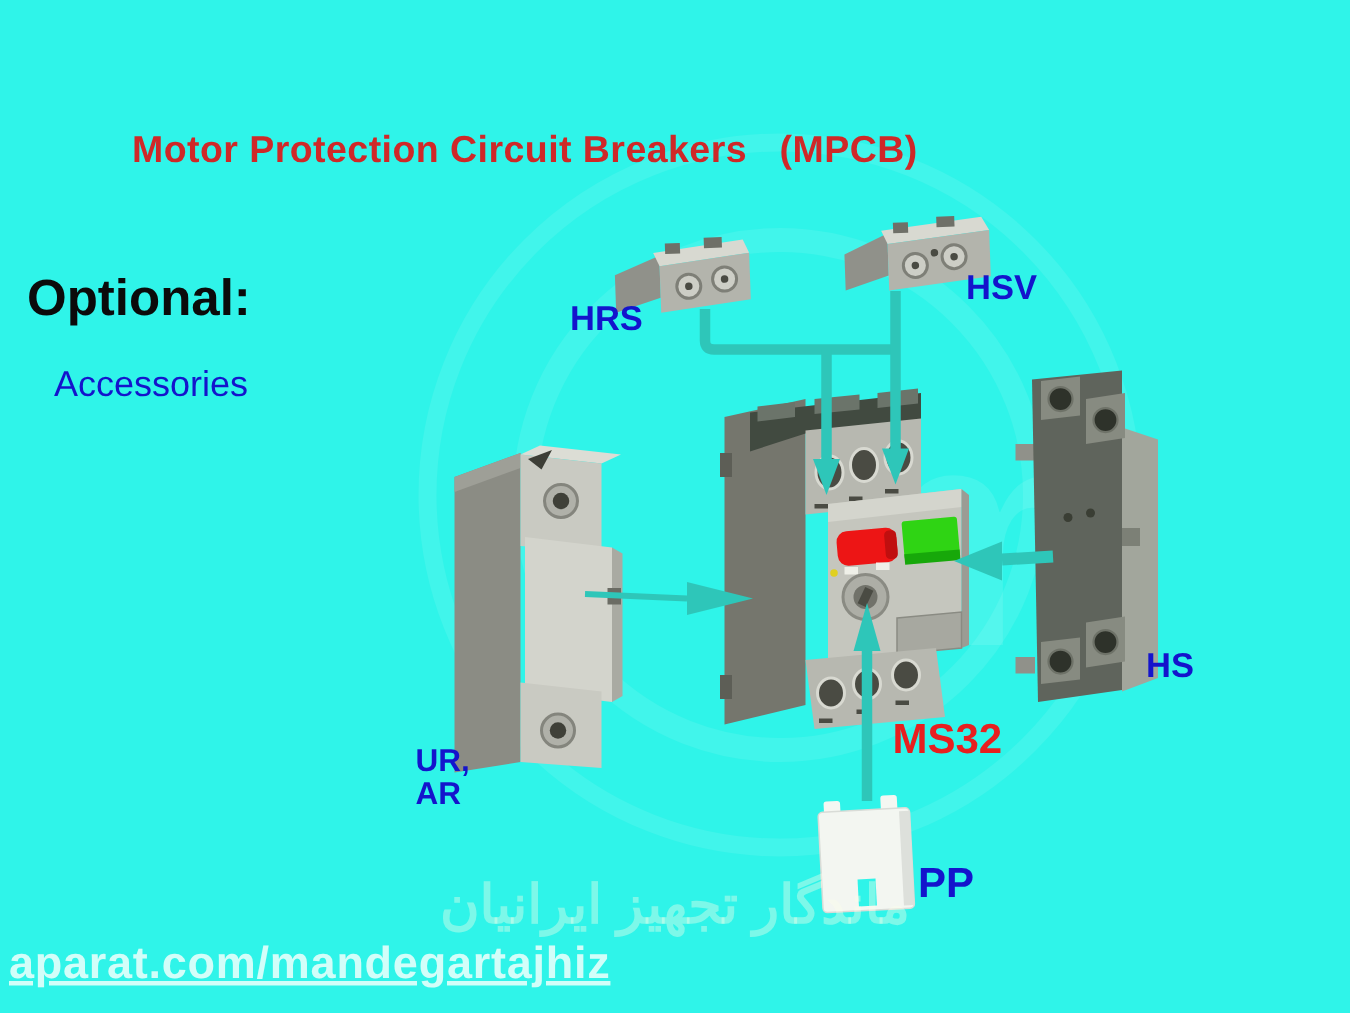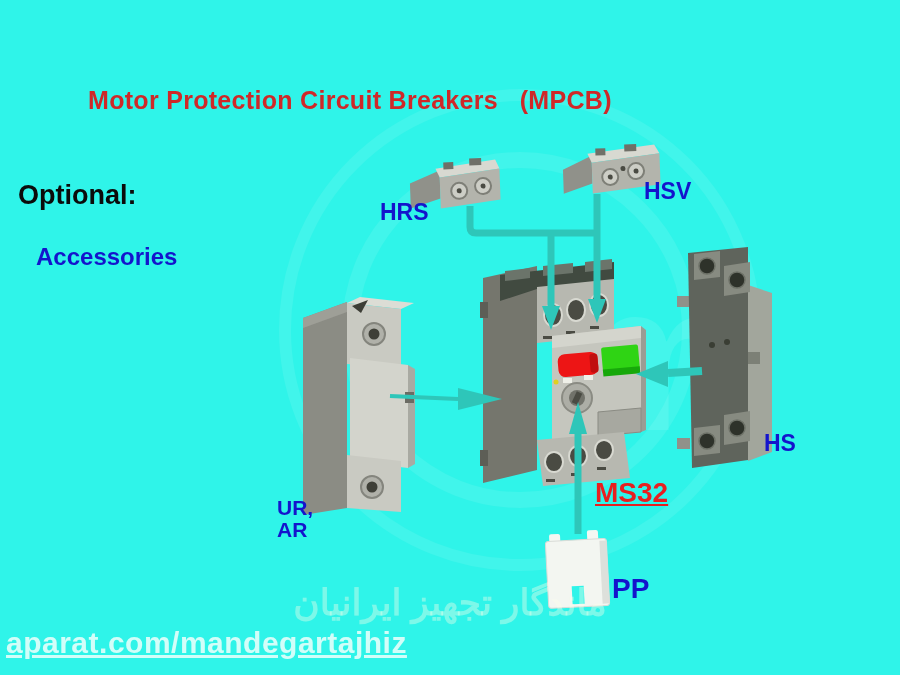--- a/index.html
+++ b/index.html
@@ -18,37 +18,37 @@
     font-family:"Liberation Sans", sans-serif;
   }
   .abs{position:absolute;}
   .slide-title{
     left:40px;top:86px;
     font-size:25px;font-weight:bold;color:var(--title-red);
     white-space:pre;letter-spacing:0.3px;margin-left:48px;
   }
   .optional{
     left:18px;top:180px;
-    font-size:27px;font-weight:bold;color:#0b0b0b;
+    font-size:34px;font-weight:bold;color:#0b0b0b;
   }
   .accessories{
     left:36px;top:243px;
-    font-size:24px;font-weight:bold;color:var(--label-blue);
+    font-size:24px;font-weight:normal;color:var(--label-blue);
   }
   .part-label{
     font-size:23px;font-weight:bold;color:var(--label-blue);line-height:1.05;
   }
   .hrs-label{left:380px;top:200px;}
   .hsv-label{left:644px;top:179px;text-align:right;}
   .hs-label{left:764px;top:431px;}
   .urar-label{left:277px;top:497px;font-size:21px;}
   .pp-label{left:612px;top:574px;font-size:28px;}
   .ms32-label{
     left:595px;top:477px;
-    font-size:28px;font-weight:bold;color:var(--ms32-red);text-decoration:underline;
+    font-size:28px;font-weight:bold;color:var(--ms32-red);
   }
   .persian-watermark{
     left:150px;top:582px;width:600px;
     text-align:center;direction:rtl;
     font-size:36px;font-weight:bold;
     color:rgba(252,255,235,0.38);
     letter-spacing:2px;
   }
   .url-watermark{
     left:6px;top:626px;

